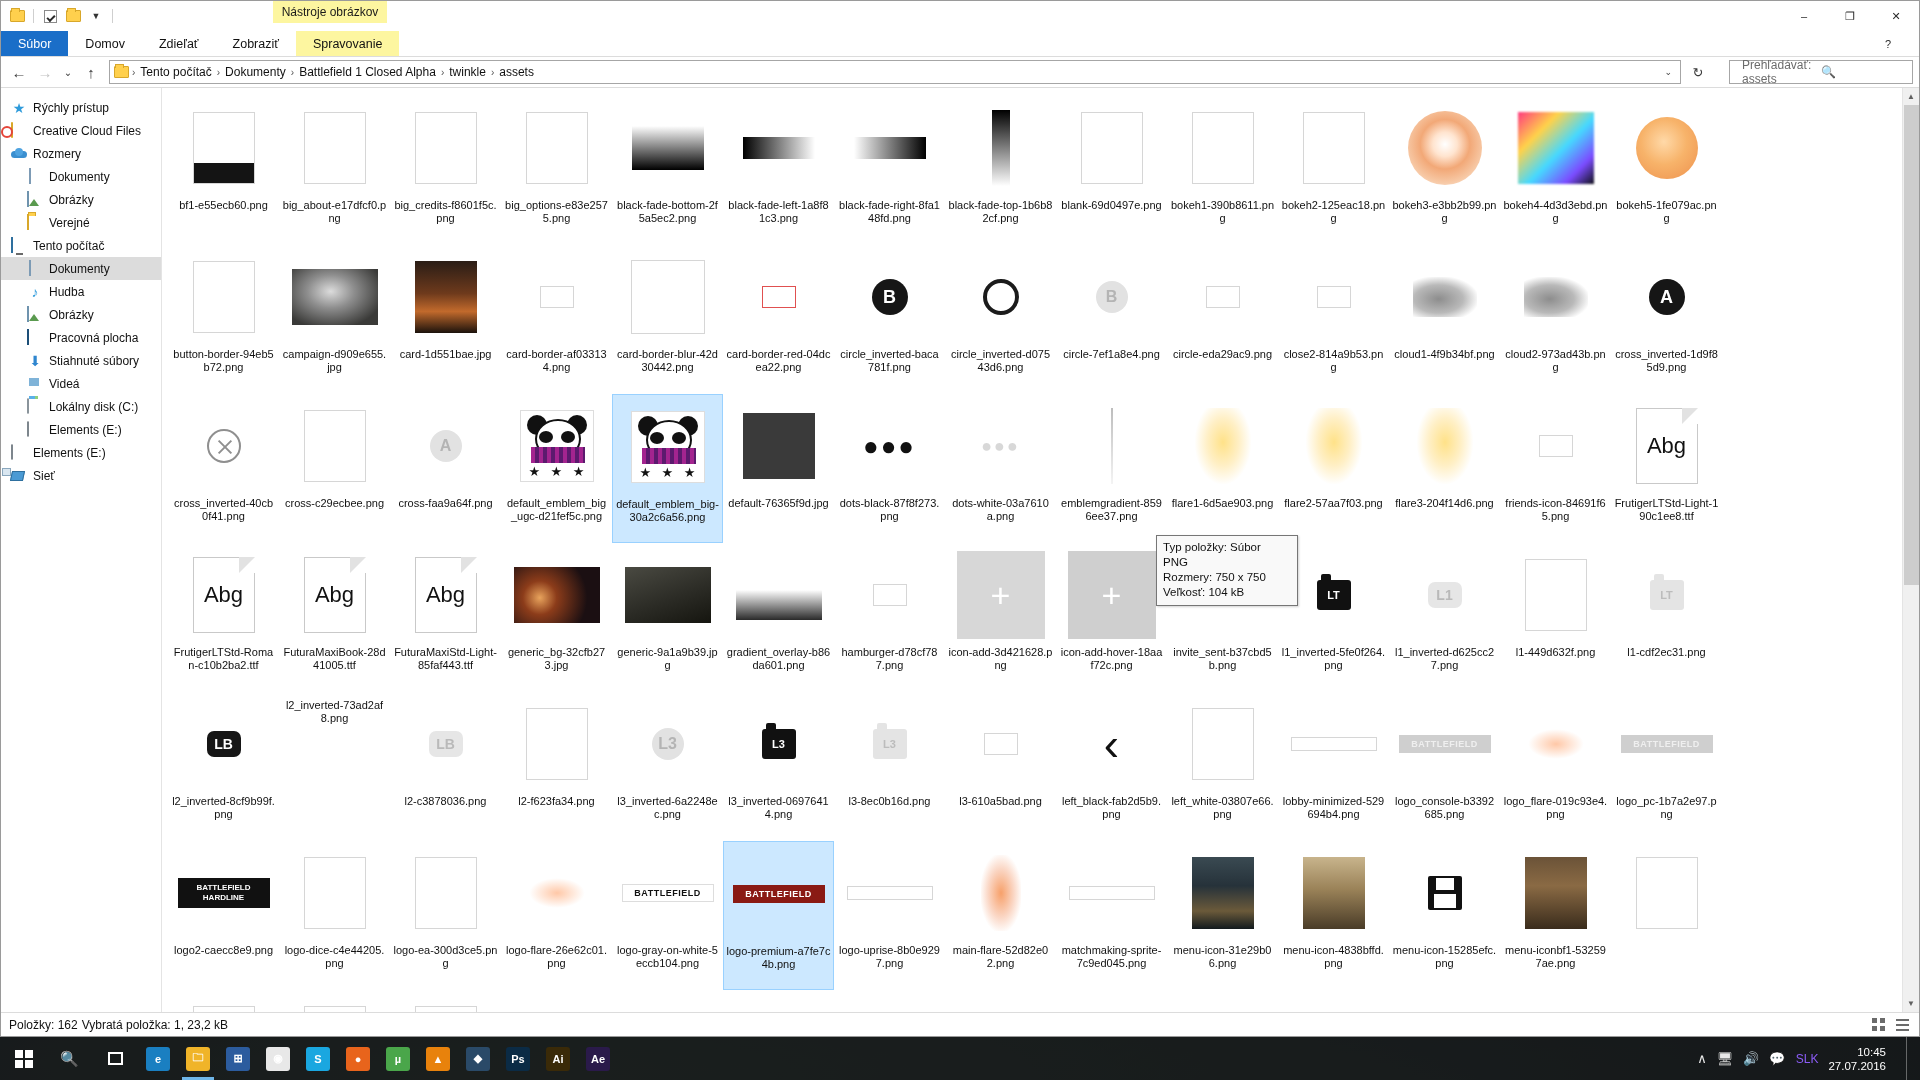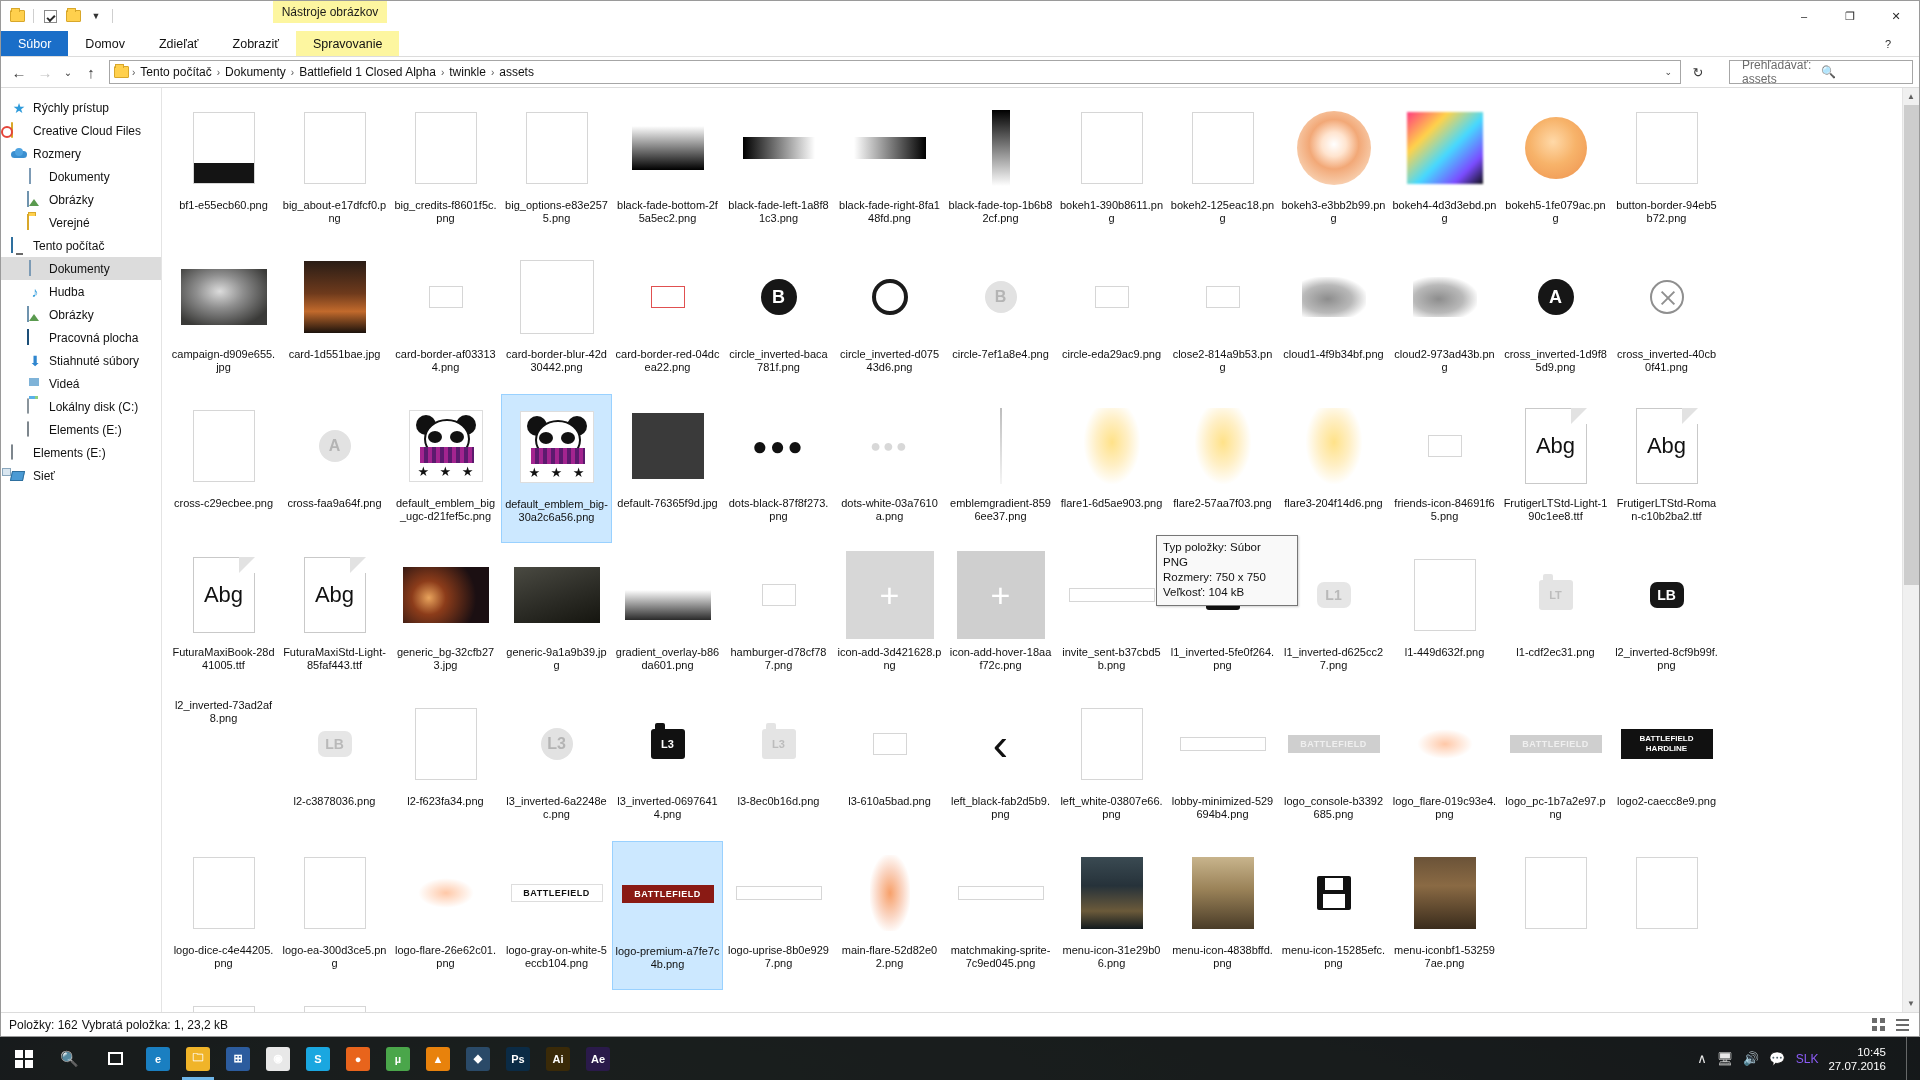--- a/index.html
+++ b/index.html
@@ -542,20 +542,26 @@
           <div class="cell">
             <div class="thumbwrap">
               <div class="fade-t"></div>
             </div>
             <div class="fname">black-fade-top-1b6b82cf.png</div>
           </div>
           <div class="cell">
             <div class="thumbwrap">
               <div class="t-blank"></div>
             </div>
+            <div class="fname">blank-69d0497e.png</div>
+          </div>
+          <div class="cell">
+            <div class="thumbwrap">
+              <div class="t-blank"></div>
+            </div>
             <div class="fname">bokeh1-390b8611.png</div>
           </div>
           <div class="cell">
             <div class="thumbwrap">
               <div class="t-blank"></div>
             </div>
             <div class="fname">bokeh2-125eac18.png</div>
           </div>
           <div class="cell">
             <div class="thumbwrap">

